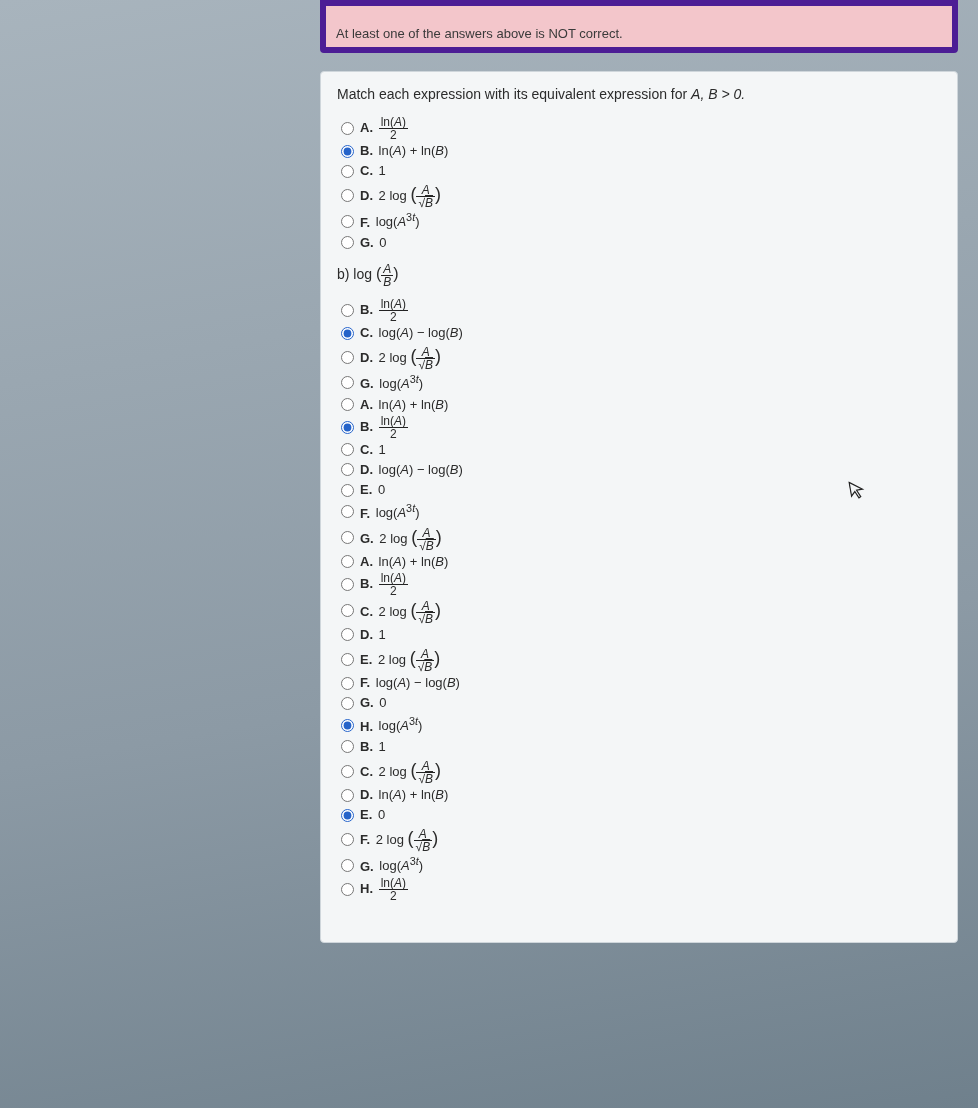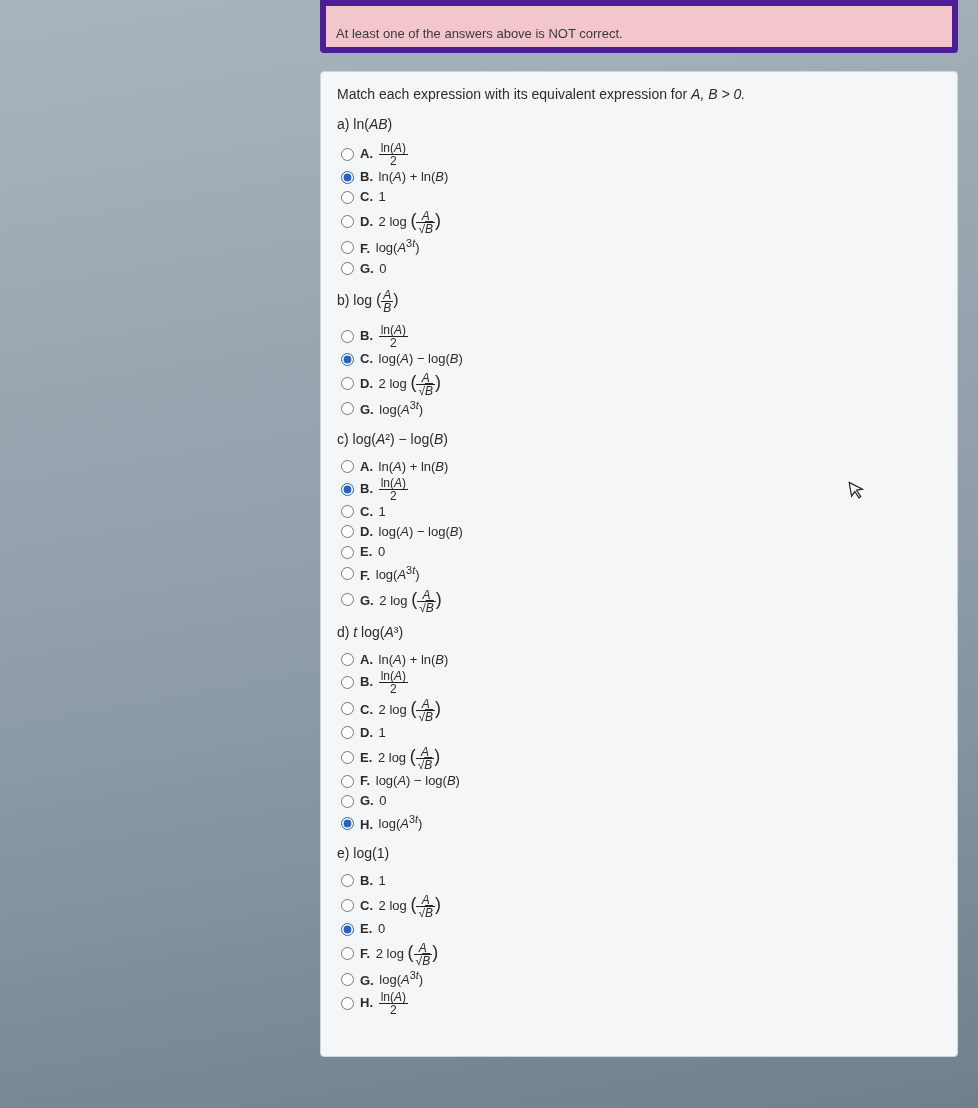--- a/index.html
+++ b/index.html
@@ -88,21 +88,20 @@
   <span>At least one of the answers above is NOT correct.</span>
 </div>
 
 <div class="page-wrap">
   <div class="question-card">
 
     <div class="prompt">
       <span>Match each expression with its equivalent expression for </span><span class="ital">A, B &gt; 0.</span>
     </div>
 
-    <div class="part-label">a) ln(<span class="ital">AB</span>)</div>
     <div class="options">
       <label class="option-row">
           <input type="radio" name="pa" style="">
           <span><span class="letter">A.</span> <span class="frac"><span class="num">ln(<span class="ital">A</span>)</span><span class="den">2</span></span></span>
         </label>
       <label class="option-row">
           <input type="radio" name="pa" checked="" style="">
           <span><span class="letter">B.</span> ln(<span class="ital">A</span>) + ln(<span class="ital">B</span>)</span>
         </label>
       <label class="option-row">
@@ -136,21 +135,20 @@
       <label class="option-row">
           <input type="radio" name="pb" style="">
           <span><span class="letter">D.</span> 2 log <span style="font-size:18px">(</span><span class="frac"><span class="num"><span class="ital">A</span></span><span class="den">√<span class="ital" style="text-decoration:overline">B</span></span></span><span style="font-size:18px">)</span></span>
         </label>
       <label class="option-row">
           <input type="radio" name="pb" style="">
           <span><span class="letter">G.</span> log(<span class="ital">A</span><sup>3<span class="ital">t</span></sup>)</span>
         </label>
     </div>
 
-    <div class="part-label">c) log(<span class="ital">A</span>²) − log(<span class="ital">B</span>)</div>
     <div class="options">
       <label class="option-row">
           <input type="radio" name="pc" style="">
           <span><span class="letter">A.</span> ln(<span class="ital">A</span>) + ln(<span class="ital">B</span>)</span>
         </label>
       <label class="option-row">
           <input type="radio" name="pc" checked="" style="">
           <span><span class="letter">B.</span> <span class="frac"><span class="num">ln(<span class="ital">A</span>)</span><span class="den">2</span></span></span>
         </label>
       <label class="option-row">
@@ -168,21 +166,20 @@
       <label class="option-row">
           <input type="radio" name="pc" style="">
           <span><span class="letter">F.</span> log(<span class="ital">A</span><sup>3<span class="ital">t</span></sup>)</span>
         </label>
       <label class="option-row">
           <input type="radio" name="pc" style="">
           <span><span class="letter">G.</span> 2 log <span style="font-size:18px">(</span><span class="frac"><span class="num"><span class="ital">A</span></span><span class="den">√<span class="ital" style="text-decoration:overline">B</span></span></span><span style="font-size:18px">)</span></span>
         </label>
     </div>
 
-    <div class="part-label">d) <span class="ital">t</span> log(<span class="ital">A</span>³)</div>
     <div class="options">
       <label class="option-row">
           <input type="radio" name="pd" style="">
           <span><span class="letter">A.</span> ln(<span class="ital">A</span>) + ln(<span class="ital">B</span>)</span>
         </label>
       <label class="option-row">
           <input type="radio" name="pd" style="">
           <span><span class="letter">B.</span> <span class="frac"><span class="num">ln(<span class="ital">A</span>)</span><span class="den">2</span></span></span>
         </label>
       <label class="option-row">
@@ -204,29 +201,32 @@
       <label class="option-row">
           <input type="radio" name="pd" style="">
           <span><span class="letter">G.</span> 0</span>
         </label>
       <label class="option-row">
           <input type="radio" name="pd" checked="" style="">
           <span><span class="letter">H.</span> log(<span class="ital">A</span><sup>3<span class="ital">t</span></sup>)</span>
         </label>
     </div>
 
-    <div class="part-label">e) log(1)</div>
     <div class="options">
       <label class="option-row">
           <input type="radio" name="pe" style="">
           <span><span class="letter">B.</span> 1</span>
         </label>
       <label class="option-row">
           <input type="radio" name="pe" style="">
           <span><span class="letter">C.</span> 2 log <span style="font-size:18px">(</span><span class="frac"><span class="num"><span class="ital">A</span></span><span class="den">√<span class="ital" style="text-decoration:overline">B</span></span></span><span style="font-size:18px">)</span></span>
+        </label>
+      <label class="option-row">
+          <input type="radio" name="pe" style="">
+          <span><span class="letter">D.</span> ln(<span class="ital">A</span>) + ln(<span class="ital">B</span>)</span>
         </label>
       <label class="option-row">
           <input type="radio" name="pe" checked="" style="">
           <span><span class="letter">E.</span> 0</span>
         </label>
       <label class="option-row">
           <input type="radio" name="pe" style="">
           <span><span class="letter">F.</span> 2 log <span style="font-size:18px">(</span><span class="frac"><span class="num"><span class="ital">A</span></span><span class="den">√<span class="ital" style="text-decoration:overline">B</span></span></span><span style="font-size:18px">)</span></span>
         </label>
       <label class="option-row">

